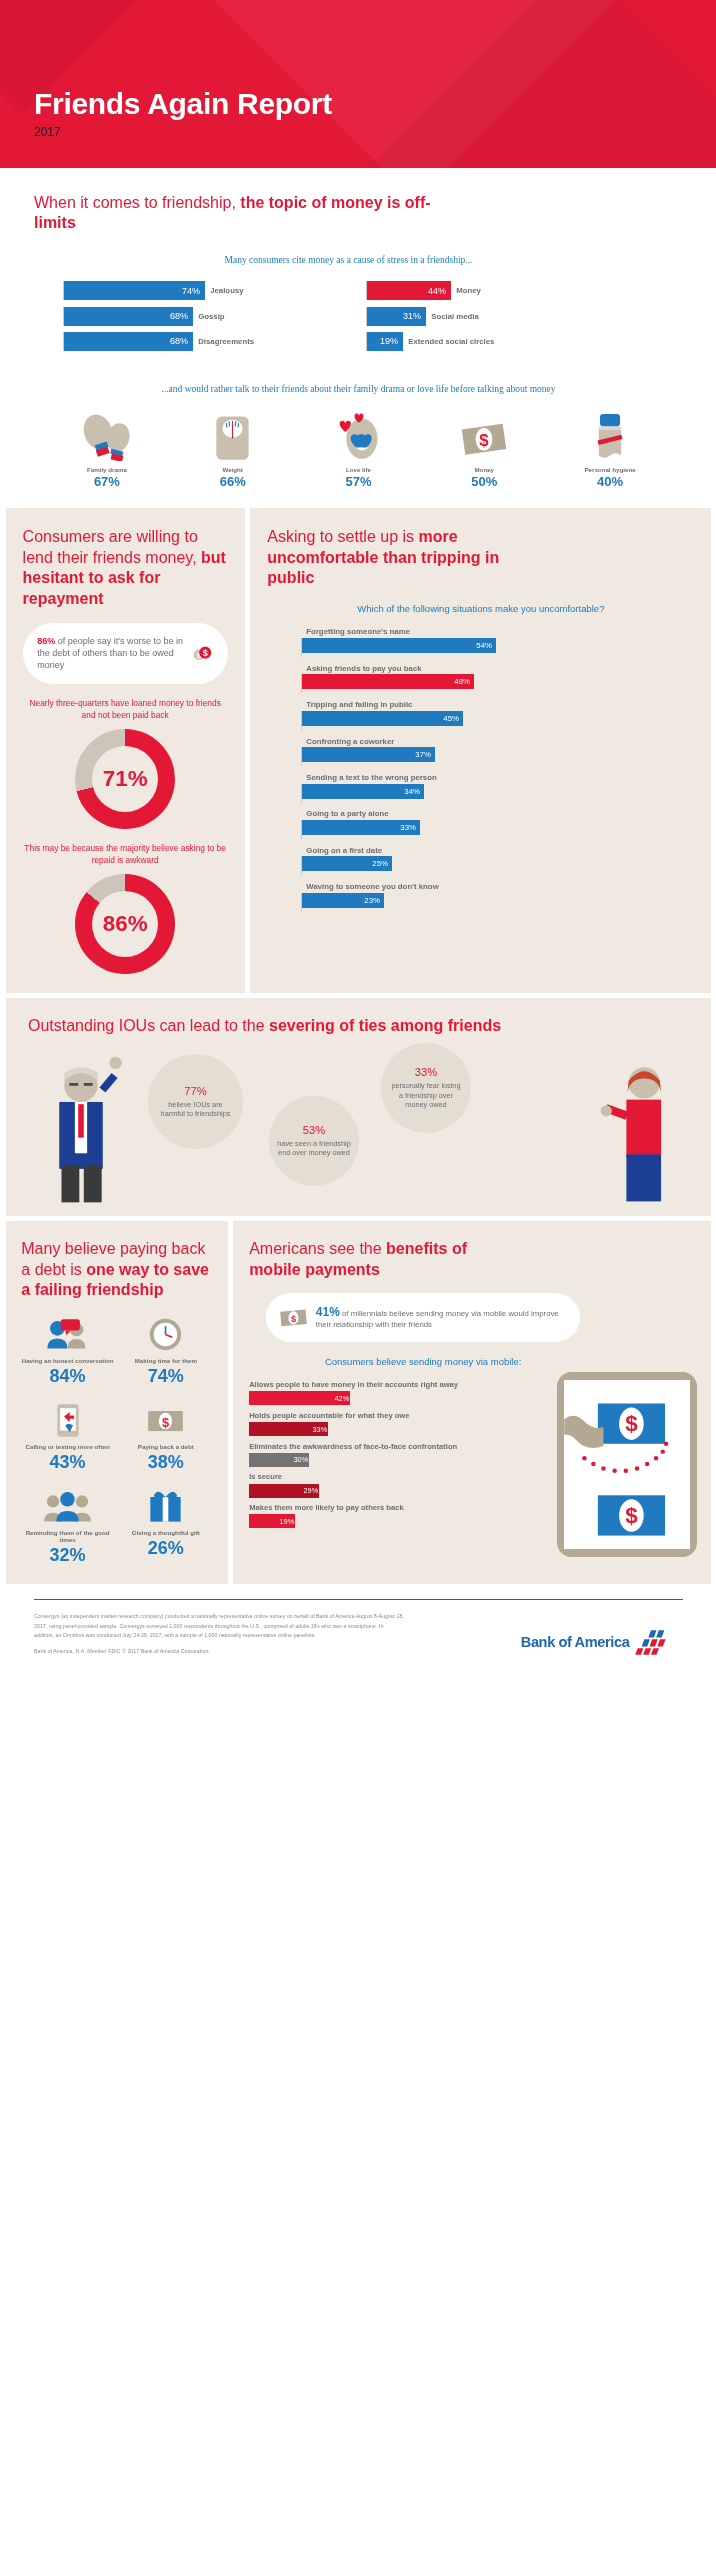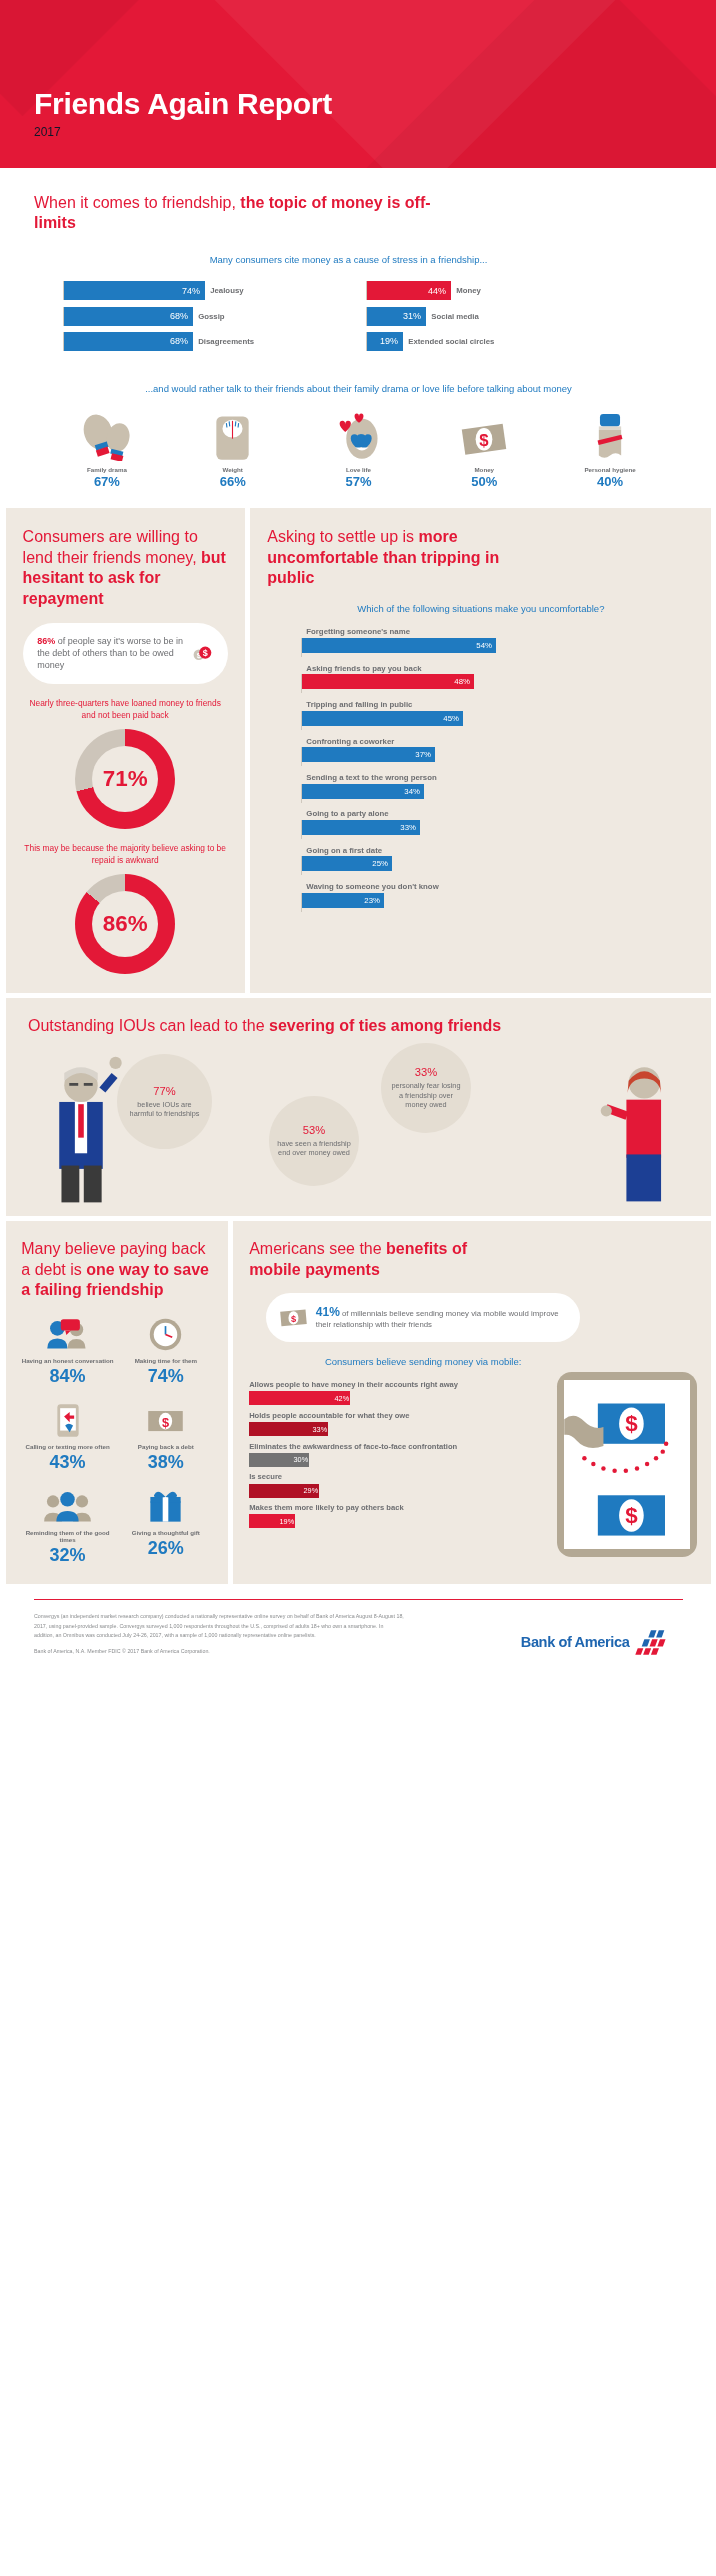--- a/index.html
+++ b/index.html
@@ -26,21 +26,21 @@
     color:#fff; font-size:30px; font-weight:bold; letter-spacing:-0.3px; line-height:1;
   }
   .header .yr { color:#0f172a; font-size:12px; margin-top:5.6px; font-weight:300; }
 
   
   .sec-title {
     font-size:16px; color:#e31837; line-height:1.28; font-weight:300;
   }
   .sec-title b { font-weight:bold; }
   .blue-sub {
-    color:#1f7ac0; font-size:9.5px; text-align:center; line-height:1.35; font-weight:300;
+    color:#1f7ac0; font-size:9.5px; text-align:center; line-height:1.35; font-weight:300;font-family:Liberation Serif, serif;
   }
   .pct-lbl { color:#fff; font-size:9px; font-weight:300; }
 
   
   .s1 { padding:25px 54px 0 34px; }
   .s1 .sec-title { max-width:426px; }
   .s1 .blue-sub { margin:20px 0 14.6px 0; }
   .barblock { display:flex; gap:34px; justify-content:center; }
   .barcol { width:269px; }
   .barrow { display:flex; align-items:center; margin-bottom:6.2px; }
@@ -92,21 +92,21 @@
   .vbar { height:15px; background:#1f7ac0; display:flex; align-items:center; justify-content:flex-end; padding-right:4.5px; color:#fff; font-size:7.8px; }
   .vbar.red { background:#e31837; }
 
   
   .iou { background:#efe9e1; margin:5.6px 5.6px 0 5.6px; padding:18px 22.4px 11.2px 22.4px; position:relative; }
   .iou .sec-title { margin-bottom:5.6px; }
   .iou-body { position:relative; height:162px; }
   .circ { position:absolute; border-radius:50%; background:#e4ddd2; display:flex; align-items:center; justify-content:center; text-align:center; }
   .circ .txt { font-size:7.3px; color:#6d6e71; line-height:1.3; font-weight:300; padding:0 7.8px; }
   .circ .txt b { font-size:11.2px; color:#e31837; display:block; margin-bottom:1.1px; }
-  .circ.c1 { width:95px; height:95px; left:89px; top:11.2px; }
+  .circ.c1 { width:95px; height:95px; left:120px; top:11.2px; }
   .circ.c2 { width:90px; height:90px; left:241px; top:53px; }
   .circ.c3 { width:90px; height:90px; left:353px; top:0px; background:#e4ddd2; }
 
   
   .bp { display:flex; gap:5.6px; padding:5.6px 5.6px 0 5.6px; }
   .bp .left { width:224px; background:#efe9e1; padding:18px 15.7px; }
   .bp .right { width:482px; background:#efe9e1; padding:18px 15.7px; position:relative; }
   .grid2 { display:grid; grid-template-columns:1fr 1fr; gap:14.6px 5.6px; margin-top:14.6px; }
   .gcell { text-align:center; }
   .gcell .art { height:37px; display:flex; align-items:flex-end; justify-content:center; }

